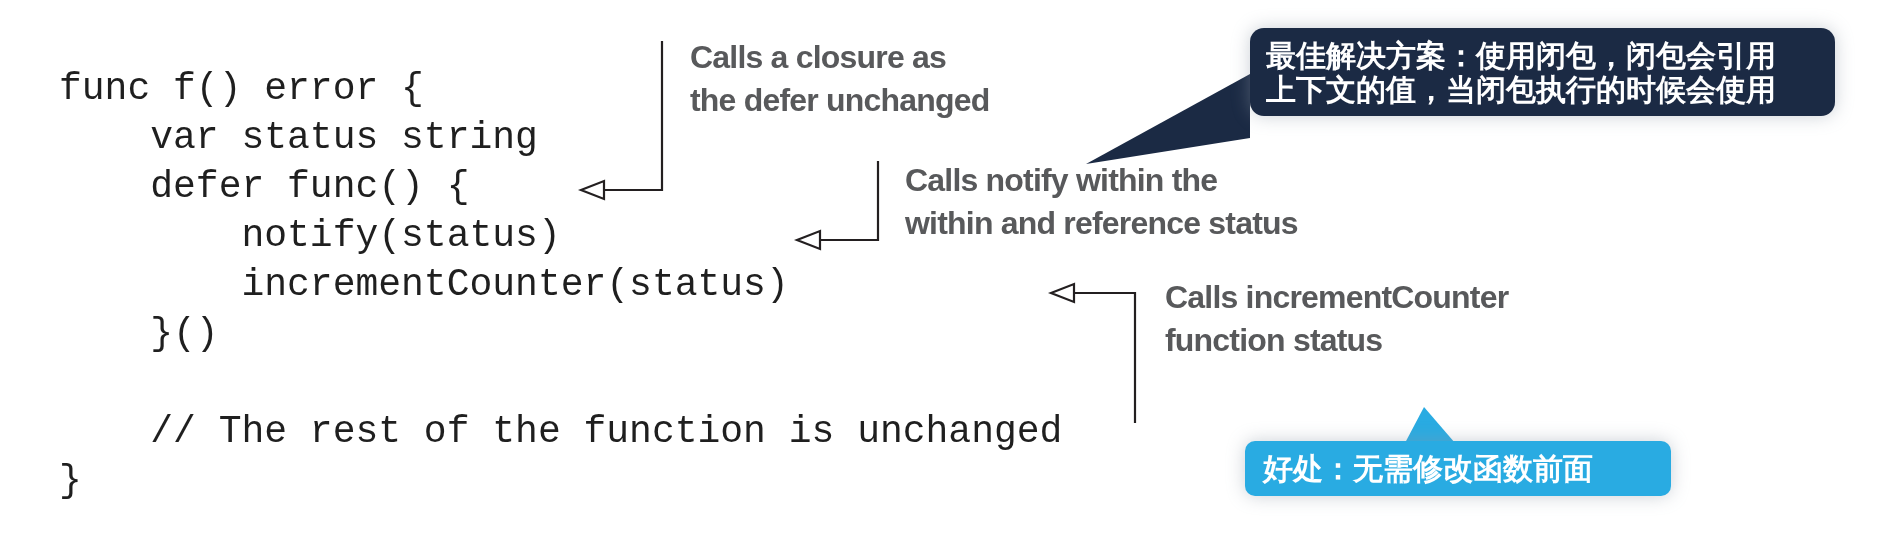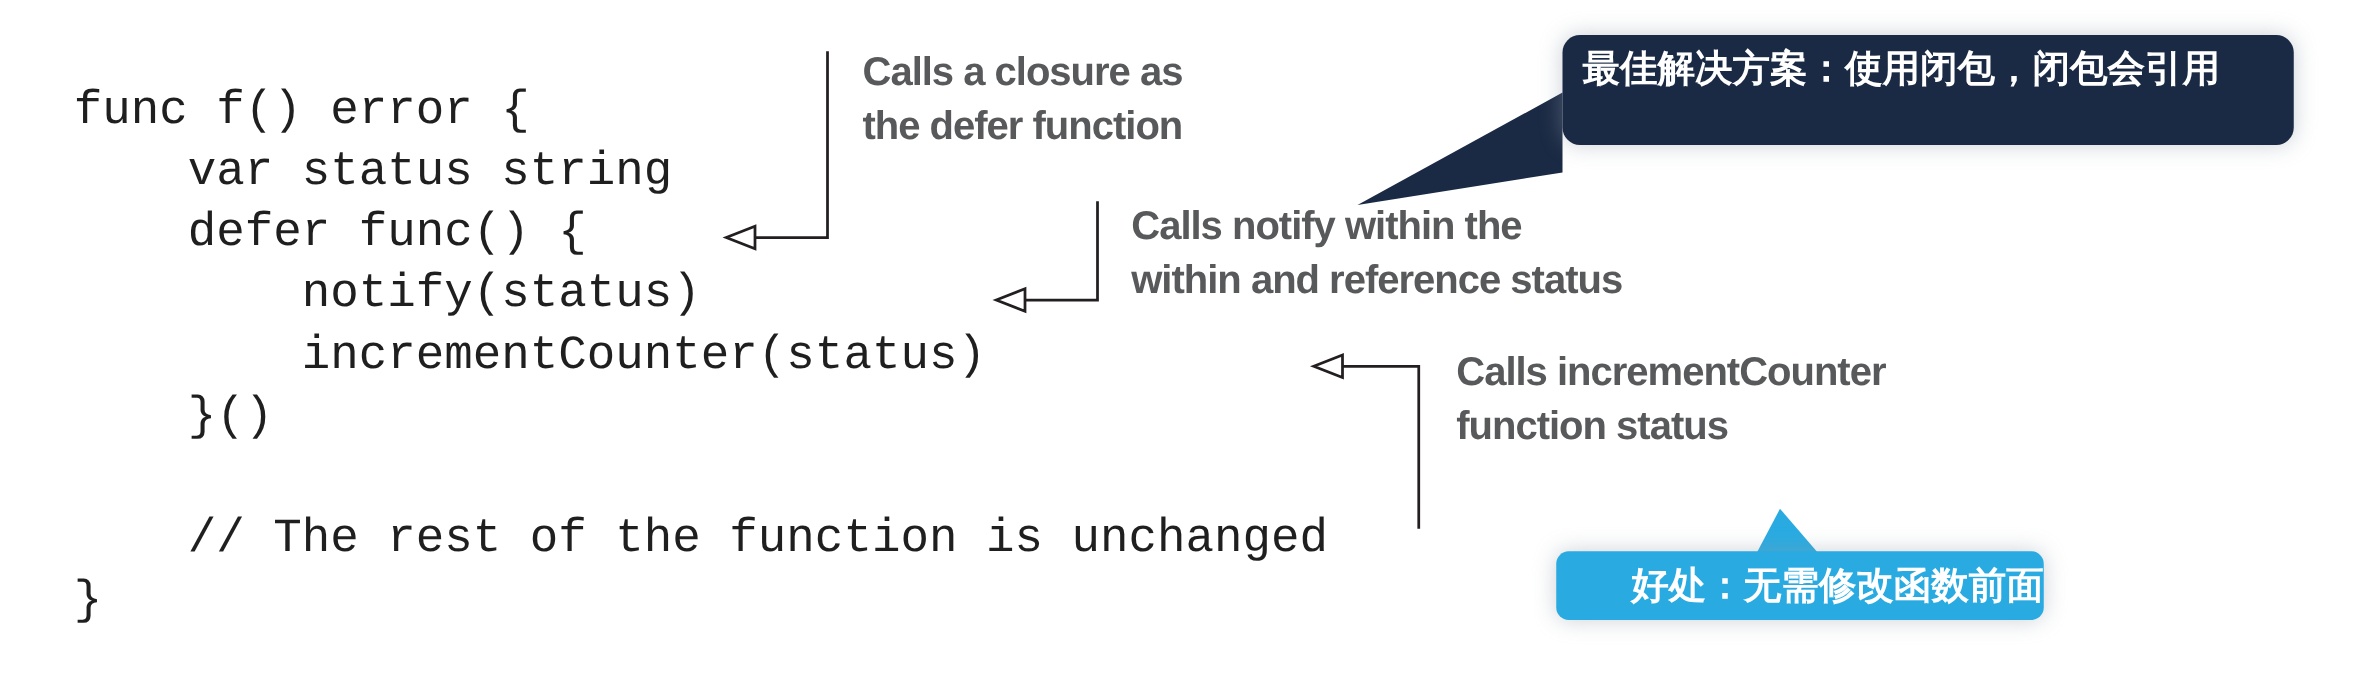--- a/index.html
+++ b/index.html
@@ -57,28 +57,27 @@
   }
   .navy-callout{
     left:1250px;top:28px;width:585px;height:88px;
     background:var(--c-navy_callout_bg);
     border-radius:14px;
     padding:11px 0 14px 16px;
     font-size:30px;line-height:34px;
     white-space:nowrap;
   }
   .blue-callout{
-    left:1245px;top:441px;width:390px;height:55px;
+    left:1245px;top:441px;width:426px;height:55px;
     background:var(--c-blue_callout_bg);
     color:var(--c-blue_callout_text);
     border-radius:10px;
     font-size:30px;line-height:55px;
     padding-left:18px;
     white-space:nowrap;
-    text-align:right;
   }
 </style>
 </head>
 <body>
 
 <div id="canvas">
 
   <pre class="code-block">func f() error {
     var status string
     defer func() {
@@ -105,34 +104,35 @@
       <path class="arrow-line" d="M1135,423 L1135,293 L1074,293"></path>
       <polygon class="arrow-head" points="1051,293 1074,284 1074,302"></polygon>
     </g>
 
     <polygon class="tail-navy" points="1250,74 1086,164 1250,138"></polygon>
     <polygon class="tail-blue" points="1424,407 1405,443 1455,443"></polygon>
   </svg>
 
   <div class="annotation ann-defer">
     <div>Calls a closure as</div>
-    <div>the defer function</div>
+    <div>the defer unchanged</div>
   </div>
 
   <div class="annotation ann-notify">
     <div>Calls notify within the</div>
     <div>within and reference status</div>
   </div>
 
   <div class="annotation ann-increment">
     <div>Calls incrementCounter</div>
     <div>function status</div>
   </div>
 
   <div class="callout navy-callout">
     <div>最佳解决方案：使用闭包，闭包会引用</div>
+    <div>上下文的值，当闭包执行的时候会使用</div>
   </div>
 
   <div class="callout blue-callout">
     <span>好处：无需修改函数前面</span>
   </div>
 
 </div>
 
 </body></html>

